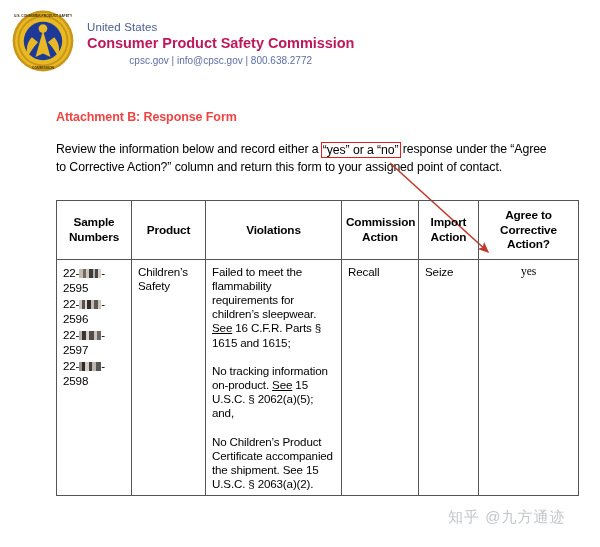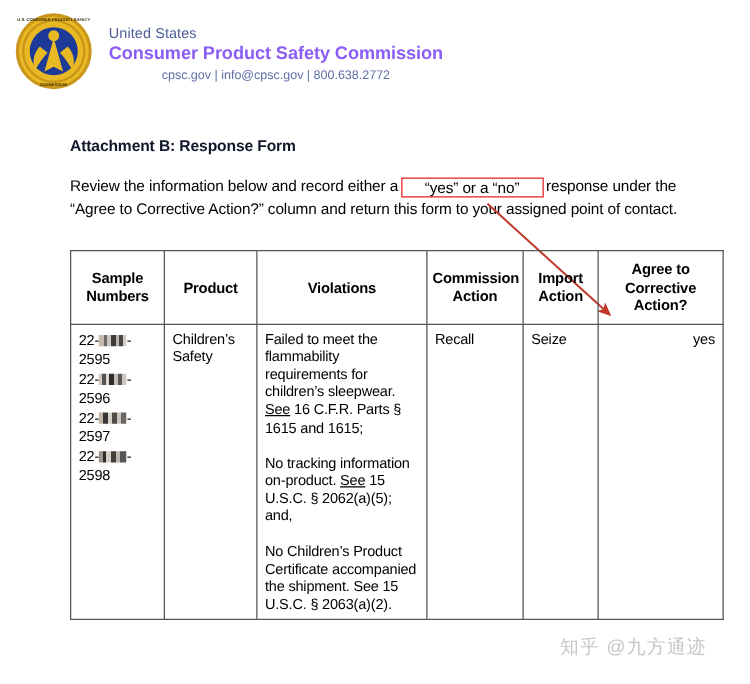--- a/index.html
+++ b/index.html
@@ -34,55 +34,55 @@
   .hdr-line1 {
     font-size: 11.5px;
     color: #4b5c96;
     letter-spacing: .1px;
     line-height: 14px;
     margin: 0 0 1px 0;
   }
   .hdr-line2 {
     font-size: 14.5px;
     font-weight: bold;
-    color: #8b5cf6;
+    color: #be185d;
     letter-spacing: -.05px;
     line-height: 17px;
     margin: 0 0 2px 0;
   }
   .hdr-line3 {
     font-size: 10px;
     color: #5d6ea6;
     line-height: 13px;
     margin: 0;
     text-align: center;
   }
 
   
   .attach-title {
     position: absolute;
     left: 56px; top: 110px;
     font-size: 12.5px;
     font-weight: bold;
-    color: #0f172a;
+    color: #ef4444;
     letter-spacing: -.1px;
   }
   .intro {
     position: absolute;
     left: 56px; top: 141px;
     width: 500px;
     font-size: 12.3px;
     color: #000;
     line-height: 17.5px;
     letter-spacing: -.1px;
   }
   .hl-box {
     display: inline-block;
     border: 1.6px solid #e02020;
-    padding: 0 18px;
+    padding: 0 1px;
     margin: 0 -1px;
     line-height: 14px;
     position: relative;
     top: 1px;
   }
 
   
   .arrow-svg {
     position: absolute;
     left: 0; top: 0;
@@ -173,24 +173,25 @@
         #2e2c2a 14%, #2e2c2a 28%,
         #d5cec7 28%, #d5cec7 44%,
         #423f3d 44%, #423f3d 61%,
         #bdb6ae 61%, #bdb6ae 77%,
         #585552 77%, #585552 100%);
   }
   u.see { text-decoration: underline; }
   .gap { display: block; height: 14px; }
 
   .agree-cell {
-    text-align: right;
+    text-align: center;
     padding-left: 24px;
     padding-top: 18px;
     font-size: 12px;
+    font-family: Liberation Serif, serif;
   }
 
   
   .watermark {
     position: absolute;
     left: 448px; top: 508px;
     font-size: 15px;
     color: #c3c6ca;
     letter-spacing: 1px;
     font-family: Liberation Sans, sans-serif;

